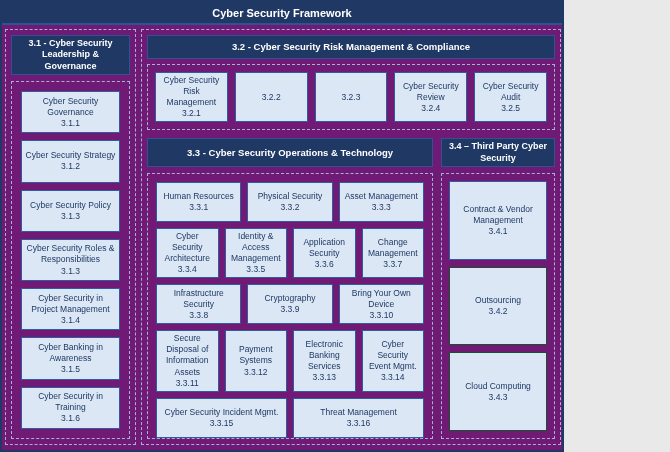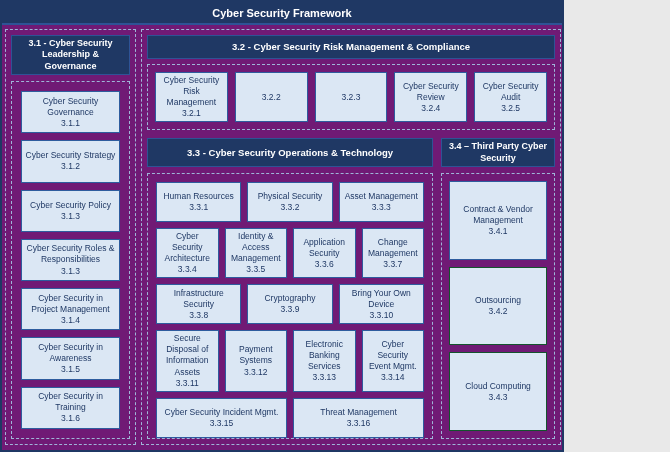--- a/index.html
+++ b/index.html
@@ -112,21 +112,21 @@
         </div>
         <div class="box">
           <span>Cyber Security Roles &amp; Responsibilities</span>
           <span>3.1.3</span>
         </div>
         <div class="box">
           <span>Cyber Security in Project Management</span>
           <span>3.1.4</span>
         </div>
         <div class="box">
-          <span>Cyber Security in Awareness</span>
+          <span>Cyber Banking in Awareness</span>
           <span>3.1.5</span>
         </div>
         <div class="box">
           <span>Cyber Security in Training</span>
           <span>3.1.6</span>
         </div>
       </div>
     </div>
 
     <div class="dashed group-right">

